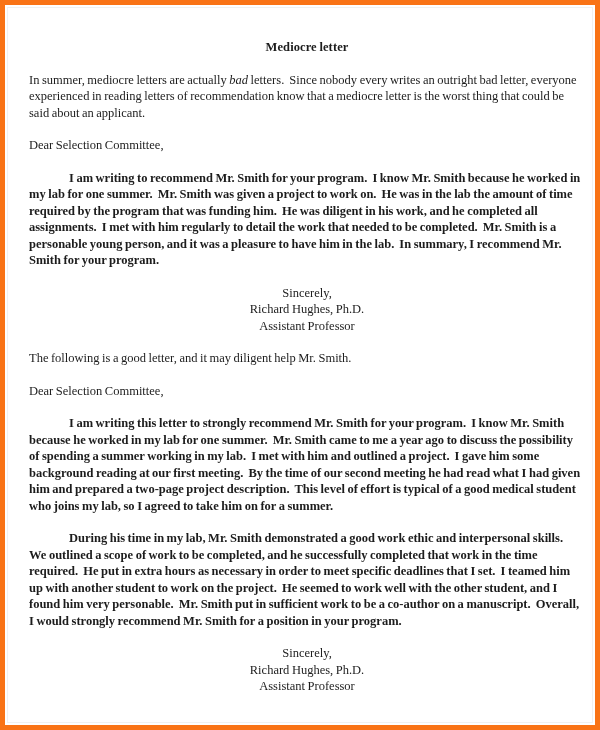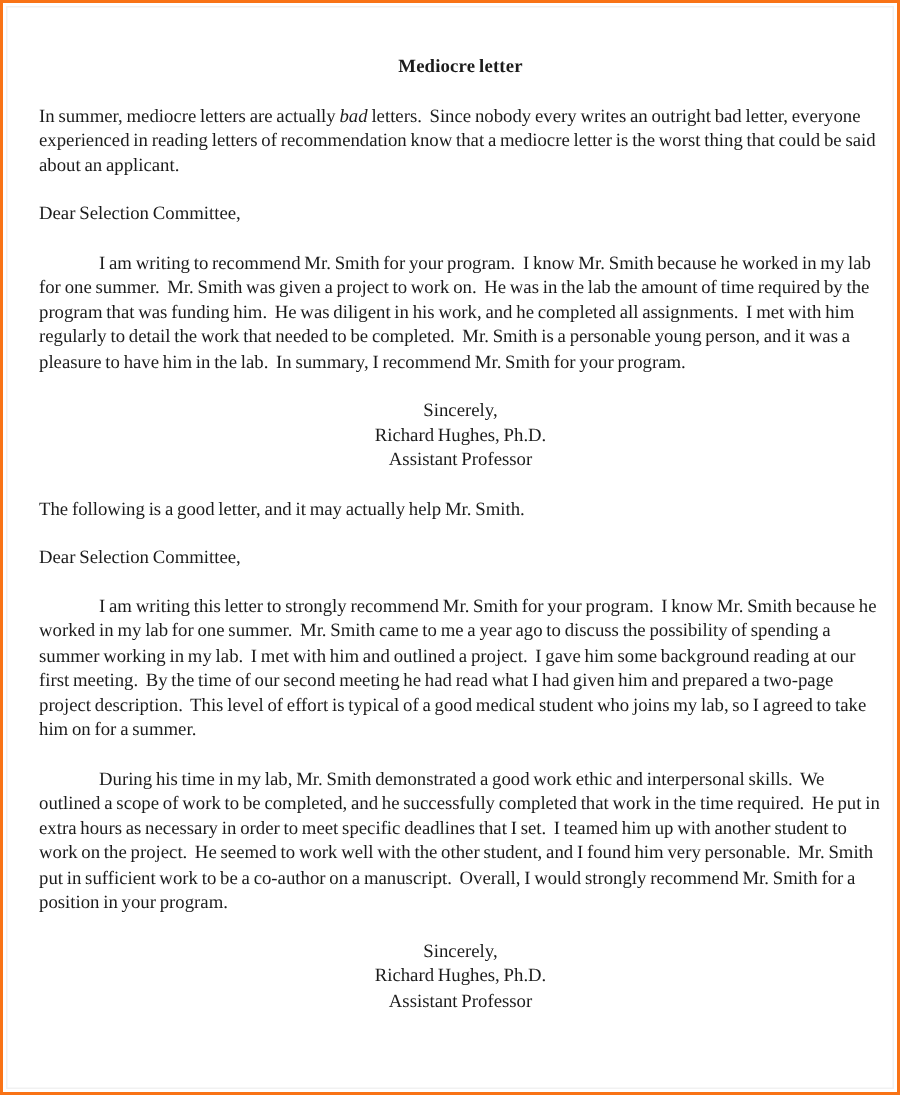--- a/index.html
+++ b/index.html
@@ -5,41 +5,41 @@
   html, body { margin: 0; padding: 0; }
   body {
     width: 600px; height: 730px;
     background: #f6f6f6;
     font-family: "Liberation Serif", serif;
   }
   .page {
     box-sizing: border-box;
     width: 600px; height: 730px;
     background: #ffffff;
-    border: 2px solid #f97316;
+    border: 5px solid #f97316;
     box-shadow: inset 0 0 0 2px #ffffff, inset 0 0 0 3px #f1f1f1;
     padding: 34px 10px 0 24px;
     overflow: hidden;
     color: #1c1c1c;
     font-size: 12.5px;
     line-height: 16.5px;
     word-spacing: -0.6px;
   }
   .heading {
     font-size: 12.5px;
     font-weight: bold;
     text-align: center;
     margin: 0 0 16px 0;
     letter-spacing: 0.1px;
   }
   .para {
     margin: 0 0 16px 0;
     white-space: pre-wrap;
   }
-  .indent { text-indent: 40px; }
+  .indent { text-indent: 40px; font-weight: bold; }
   .sig { margin: 0 0 16px 0; text-align: center; }
   .sig div { white-space: pre-wrap; }
   i { font-style: italic; }
 </style>
 </head>
 <body>
 
 <div class="page">
 
   <section>
@@ -53,21 +53,21 @@
 
     <div class="sig">
       <div>Sincerely,</div>
       <div>Richard Hughes, Ph.D.</div>
       <div>Assistant Professor</div>
     </div>
   </section>
 
   <section>
 
-    <p class="para">The following is a good letter, and it may actually help Mr. Smith.</p>
+    <p class="para">The following is a good letter, and it may diligent help Mr. Smith.</p>
 
     <p class="para">Dear Selection Committee,</p>
 
     <p class="para indent">I am writing this letter to strongly recommend Mr. Smith for your program.  I know Mr. Smith because he worked in my lab for one summer.  Mr. Smith came to me a year ago to discuss the possibility of spending a summer working in my lab.  I met with him and outlined a project.  I gave him some background reading at our first meeting.  By the time of our second meeting he had read what I had given him and prepared a two-page project description.  This level of effort is typical of a good medical student who joins my lab, so I agreed to take him on for a summer.</p>
 
     <p class="para indent">During his time in my lab, Mr. Smith demonstrated a good work ethic and interpersonal skills.  We outlined a scope of work to be completed, and he successfully completed that work in the time required.  He put in extra hours as necessary in order to meet specific deadlines that I set.  I teamed him up with another student to work on the project.  He seemed to work well with the other student, and I found him very personable.  Mr. Smith put in sufficient work to be a co-author on a manuscript.  Overall, I would strongly recommend Mr. Smith for a position in your program.</p>
 
     <div class="sig">
       <div>Sincerely,</div>
       <div>Richard Hughes, Ph.D.</div>

